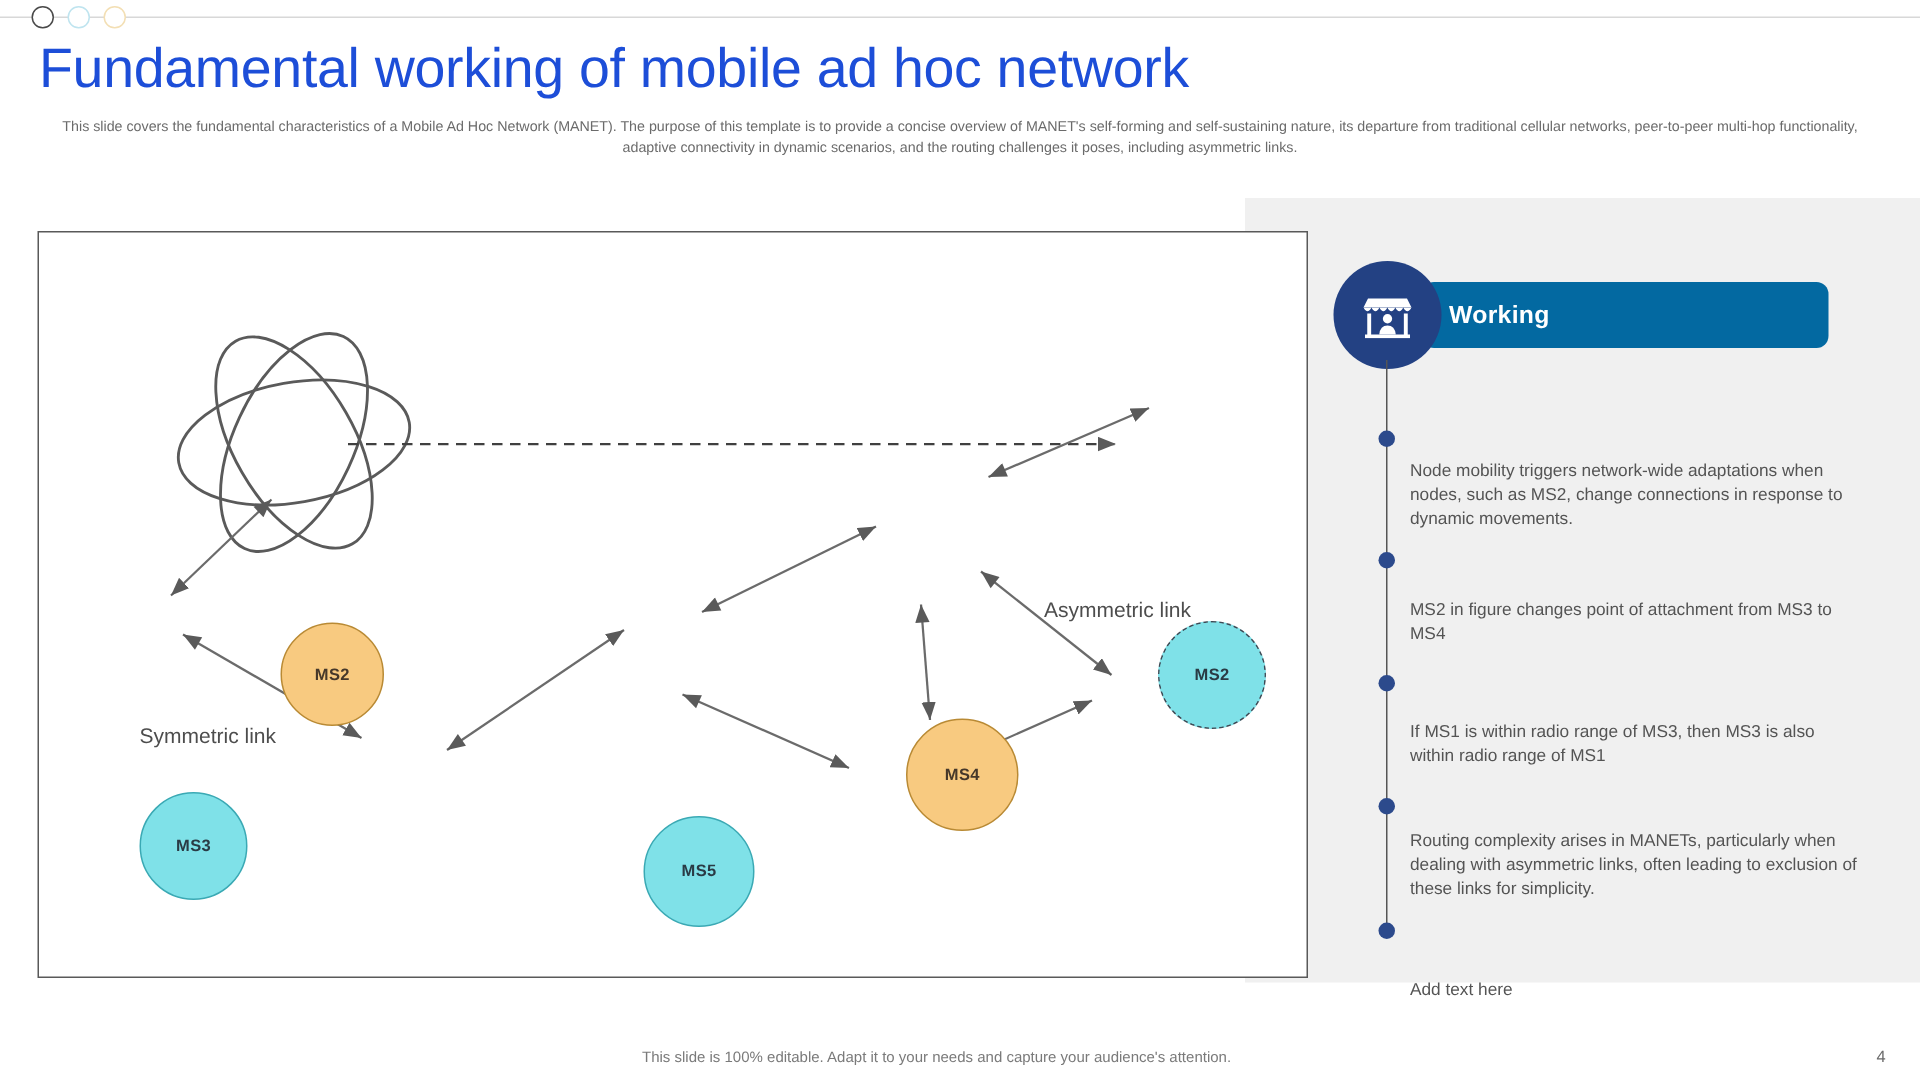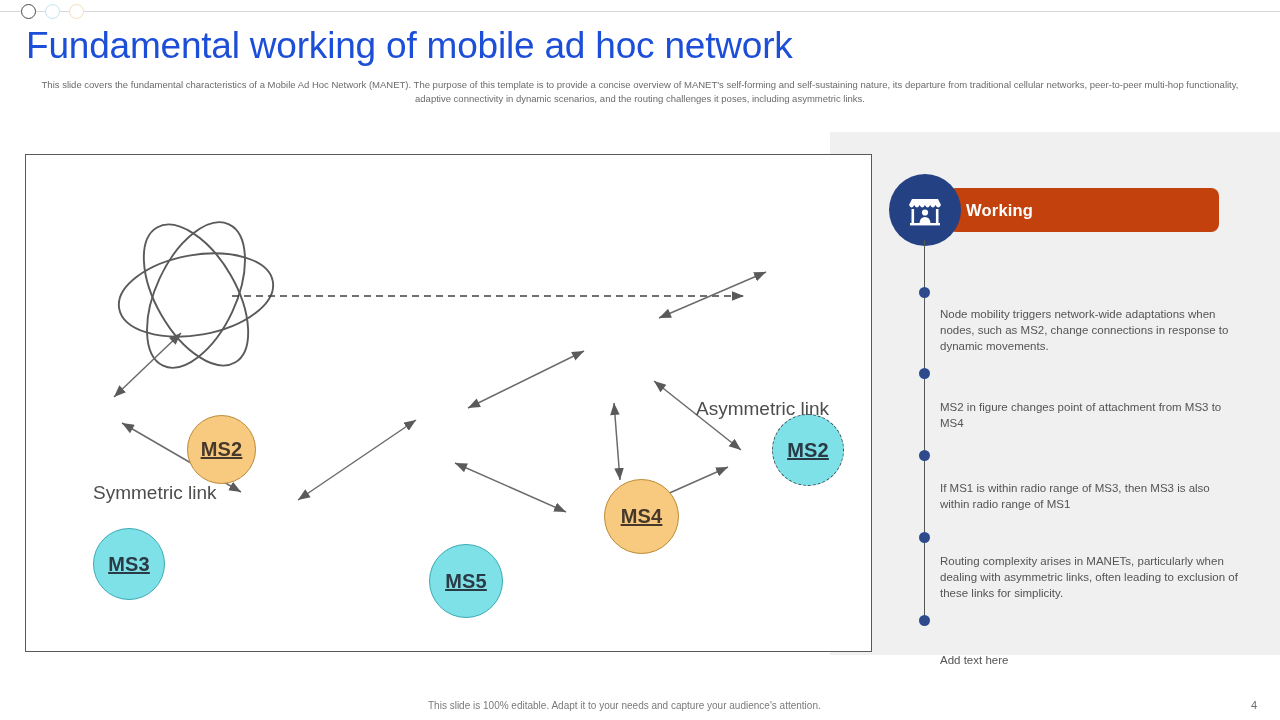--- a/index.html
+++ b/index.html
@@ -96,45 +96,44 @@
   }
 
   
   .node {
     position: absolute;
     border-radius: 50%;
     box-sizing: border-box;
     display: flex;
     align-items: center;
     justify-content: center;
-    font-size: 20px;
+    font-size: 11px;
     font-weight: bold;
     color: #2a3b45;
     letter-spacing: 0.2px;
-    text-decoration: underline;
   }
   .node.cyan  { background: #7fe1e8; border: 1.3px solid #3aa9b4; }
   .node.amber { background: #f8ca80; border: 1.3px solid #b98a34; color: #46382a; }
   .node.dashed { border: 1.6px dashed #3d4a55; }
 
   .diag-label {
     position: absolute;
-    font-size: 19px;
+    font-size: 14px;
     color: #4d4d4d;
     white-space: nowrap;
   }
 
   
   #working-bar {
     position: absolute;
     left: 948px;
     top: 188px;
     width: 271px;
     height: 44px;
-    background: #c2410c;
+    background: #0369a1;
     border-radius: 8px;
     display: flex;
     align-items: center;
   }
   #working-title {
     margin-left: 18px;
     font-size: 16.5px;
     font-weight: bold;
     color: #ffffff;
     letter-spacing: 0.2px;

